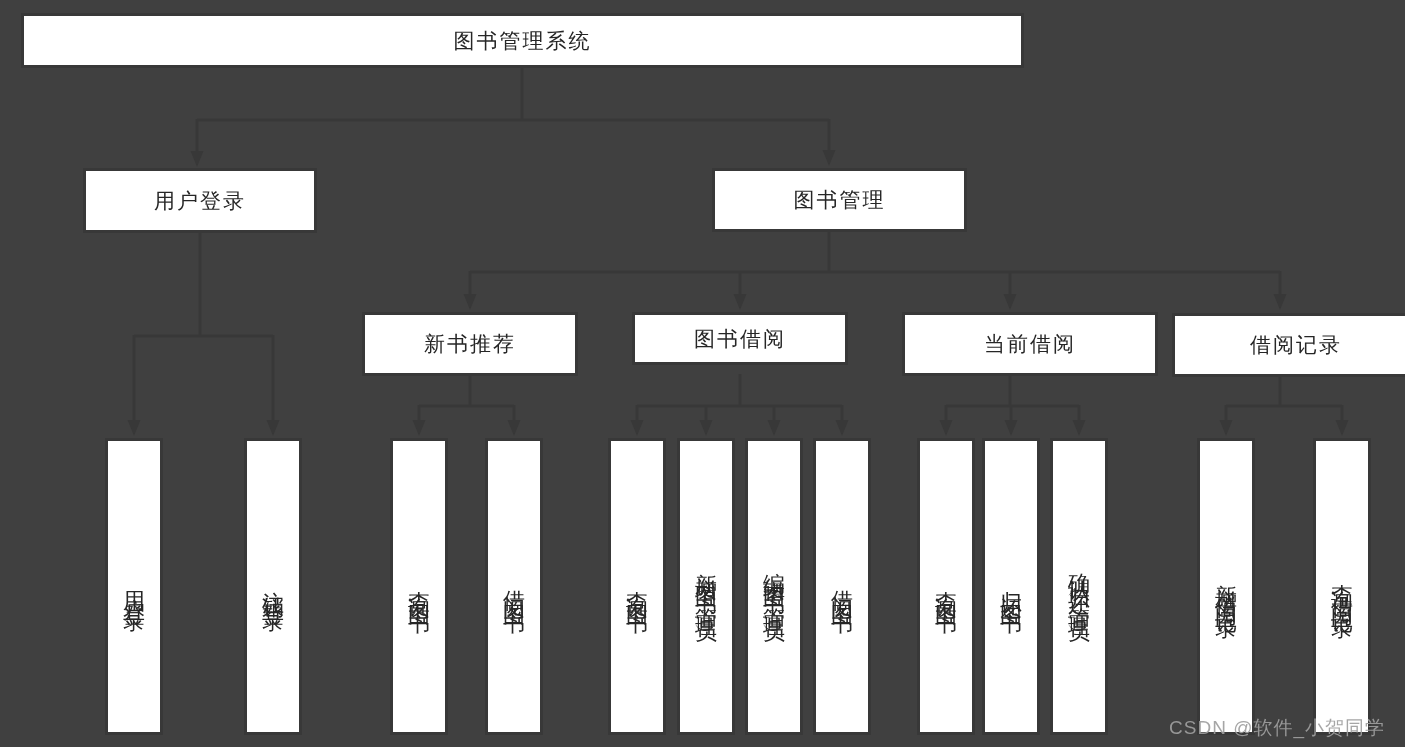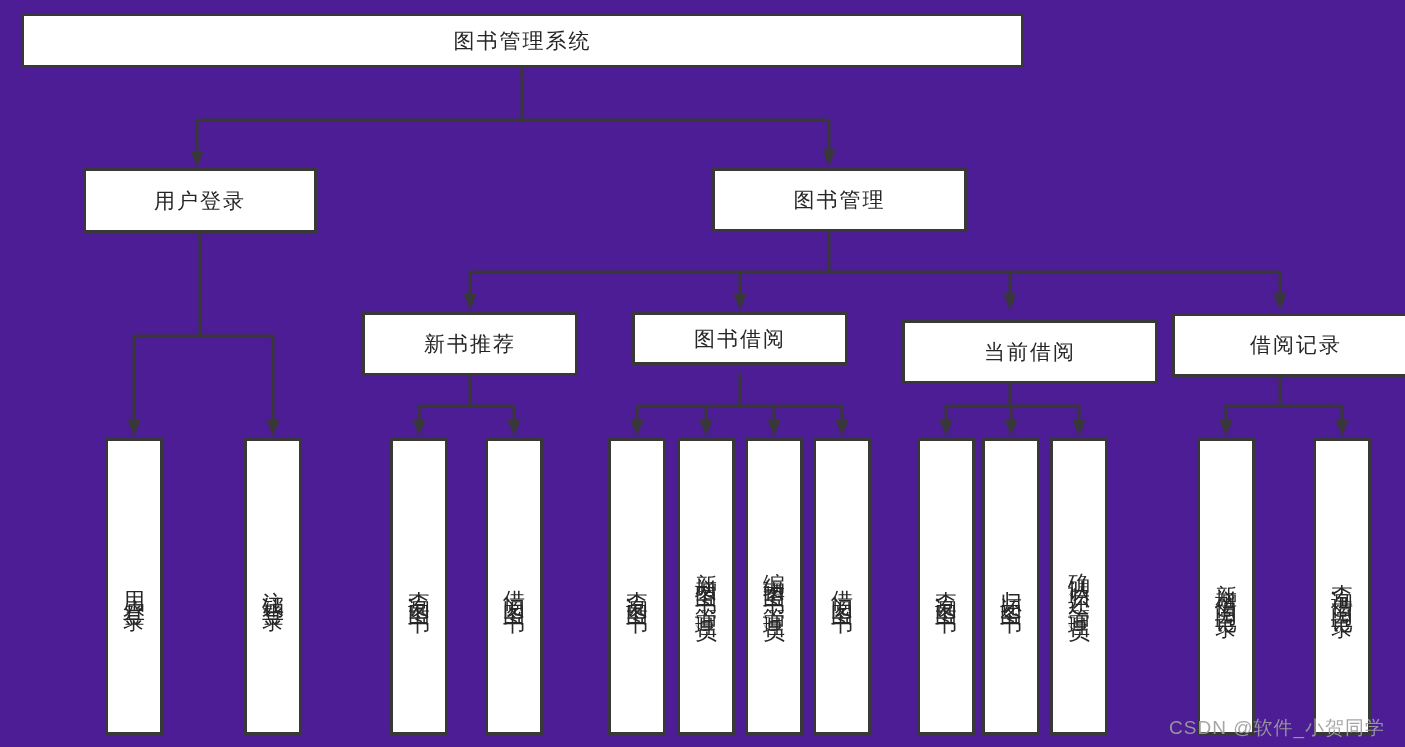--- a/index.html
+++ b/index.html
@@ -4,21 +4,21 @@
 <style>
   html, body {
     margin: 0;
     padding: 0;
     background: #ffffff;
   }
   #canvas {
     position: relative;
     width: 1405px;
     height: 747px;
-    background: #4c1d95;
+    background: #404040;
     font-family: "Liberation Sans", sans-serif;
     overflow: hidden;
   }
   #connectors {
     position: absolute;
     left: 0;
     top: 0;
     z-index: 0;
   }
   .node {
@@ -102,21 +102,21 @@
     <line x1="1342" y1="405" x2="1342" y2="421" stroke="#383838" stroke-width="3" marker-end="url(#arr)"></line>
   </svg>
 
   <div class="node h" style="left:21px; top:13px; width:1003px; height:55px;">图书管理系统</div>
 
   <div class="node h" style="left:83px; top:168px; width:234px; height:65px;">用户登录</div>
   <div class="node h" style="left:712px; top:168px; width:255px; height:64px;">图书管理</div>
 
   <div class="node h" style="left:362px; top:312px; width:216px; height:64px;">新书推荐</div>
   <div class="node h" style="left:632px; top:312px; width:216px; height:53px;">图书借阅</div>
-  <div class="node h" style="left:902px; top:312px; width:256px; height:64px;margin-top:8px;">当前借阅</div>
+  <div class="node h" style="left:902px; top:312px; width:256px; height:64px;">当前借阅</div>
   <div class="node h" style="left:1172px; top:313px; width:248px; height:64px;">借阅记录</div>
 
   <div class="node v" style="left:105px; top:438px; width:58px; height:297px;">用户登录</div>
   <div class="node v" style="left:244px; top:438px; width:58px; height:297px;">注销登录</div>
 
   <div class="node v" style="left:390px; top:438px; width:58px; height:297px;">查询图书</div>
   <div class="node v" style="left:485px; top:438px; width:58px; height:297px;">借阅图书</div>
 
   <div class="node v" style="left:608px; top:438px; width:58px; height:297px;">查询图书</div>
   <div class="node v" style="left:677px; top:438px; width:58px; height:297px;">新增图书（管理员）</div>

